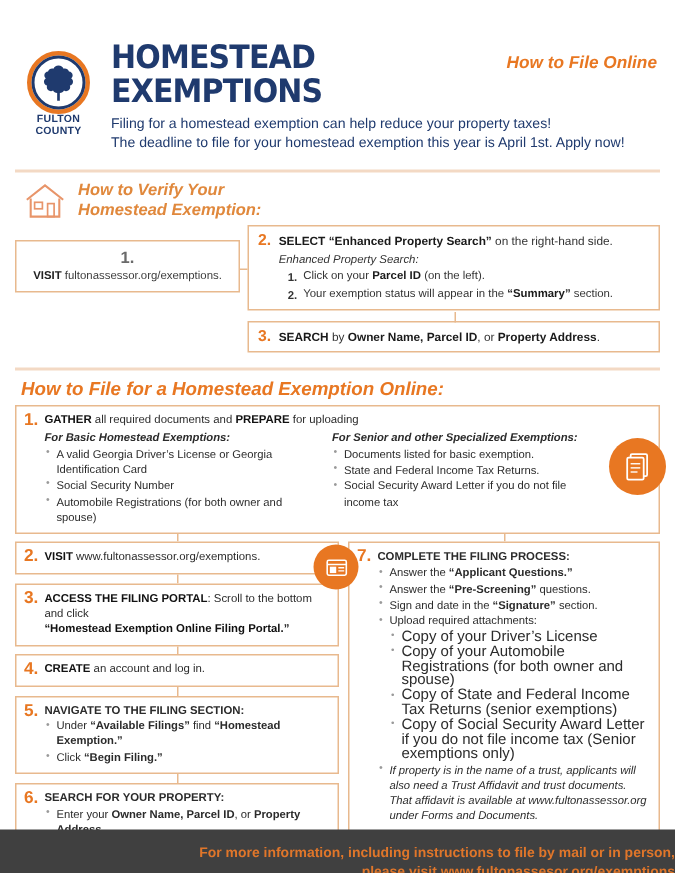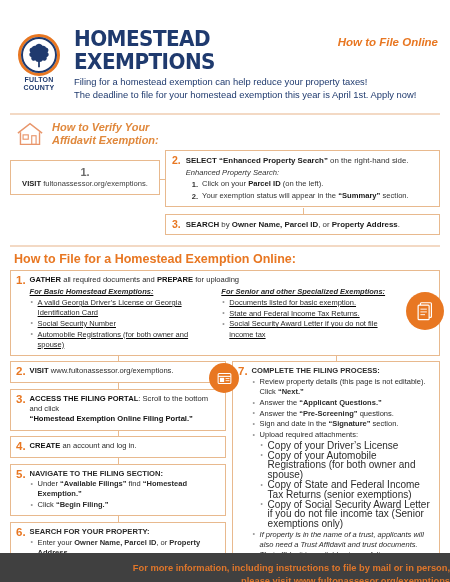--- a/index.html
+++ b/index.html
@@ -86,21 +86,21 @@
   }
   .connector-v {
     position: absolute; width: 1px; background: #E8B98E;
     left: 50%; top: -7px; height: 7px;
   }
 
   .rule2 { height: 2px; background: #F3D9C4; margin: 6px 10px 2px 10px; }
 
   
   .sec-title {
-    font-size: 12.5px; font-weight: bold;
+    font-size: 12.5px; font-style: italic; font-weight: bold;
     color: #E87722; padding: 3px 0 4px 14px;
   }
   .grid { display: flex; padding: 0 10px; gap: 6px; position: relative; }
   .cleft { width: 216px; flex: 0 0 216px; position: relative; }
   .cright { flex: 1; position: relative; }
 
   .box {
     border: 1px solid #E8B98E; background: #fff;
     padding: 4px 6px 5px 5px; position: relative;
   }
@@ -126,21 +126,21 @@
   ul.bul2 { list-style: none; margin-top: 0.5px; }
   ul.bul2 > li {
     font-size: 10px; color: #2b2b2b; line-height: 9.8px;
     padding-left: 8px; position: relative;
   }
   ul.bul2 > li:before {
     content: "\2022"; position: absolute; left: 1px; top: -0.5px;
     color: #9a9a9a; font-size: 6.5px;
   }
   li.it { font-style: italic; }
-  .twocol { display: flex; gap: 22px; margin-top: 1px; text-decoration: underline; }
+  .twocol { display: flex; gap: 22px; margin-top: 1px; }
   .twocol > div { flex: 1; }
   .vspace { height: 5.5px; position: relative; }
   .vspace:before {
     content: ""; position: absolute; left: 50%; top: 0; bottom: 0;
     width: 1px; background: #E8B98E;
   }
   .vspace.wide2:before { left: 46%; }
 
   
   .circ {
@@ -196,21 +196,21 @@
   <div class="verify">
     <div class="verify-head">
       <svg class="house-icon" viewBox="0 0 34 30">
         <path d="M3 14 L17 3 L31 14" fill="none" stroke="#E8956A" stroke-width="1.6"></path>
         <path d="M6 13 L6 27 L28 27 L28 13" fill="none" stroke="#E8956A" stroke-width="1.6"></path>
         <rect x="9" y="16" width="6" height="5" fill="none" stroke="#E8956A" stroke-width="1.3"></rect>
         <rect x="19" y="17" width="5" height="10" fill="none" stroke="#E8956A" stroke-width="1.3"></rect>
       </svg>
       <div class="verify-title">
         <span>How to Verify Your</span><br>
-        <span>Affidavit Exemption:</span>
+        <span>Homestead Exemption:</span>
       </div>
     </div>
 
     <div class="verify-body">
       <div class="col-left">
         <div class="vbox step1">
           <span class="s1-num">1.</span>
           <div class="s1-txt">
             <b>VISIT</b>
             <span>fultonassessor.org/exemptions.</span>
@@ -372,21 +372,20 @@
 
     <div class="cright">
       <div class="vspace"></div>
 
       <div class="box">
         <div class="step">
           <span class="snum">7.</span>
           <div class="sbody">
             <div class="sline" style="font-weight:bold;">COMPLETE THE FILING PROCESS:</div>
             <ul class="bul">
-              <li><span>Review property details (this page is not editable). Click </span><b>“Next.”</b></li>
               <li><span>Answer the </span><b>“Applicant Questions.”</b></li>
               <li><span>Answer the </span><b>“Pre-Screening”</b><span> questions.</span></li>
               <li><span>Sign and date in the </span><b>“Signature”</b><span> section.</span></li>
               <li>
                 <span>Upload required attachments:</span>
                 <ul class="bul2">
                   <li>Copy of your Driver’s License</li>
                   <li>Copy of your Automobile Registrations (for both owner and spouse)</li>
                   <li>Copy of State and Federal Income Tax Returns (senior exemptions)</li>
                   <li>Copy of Social Security Award Letter if you do not file income tax (Senior exemptions only)</li>

